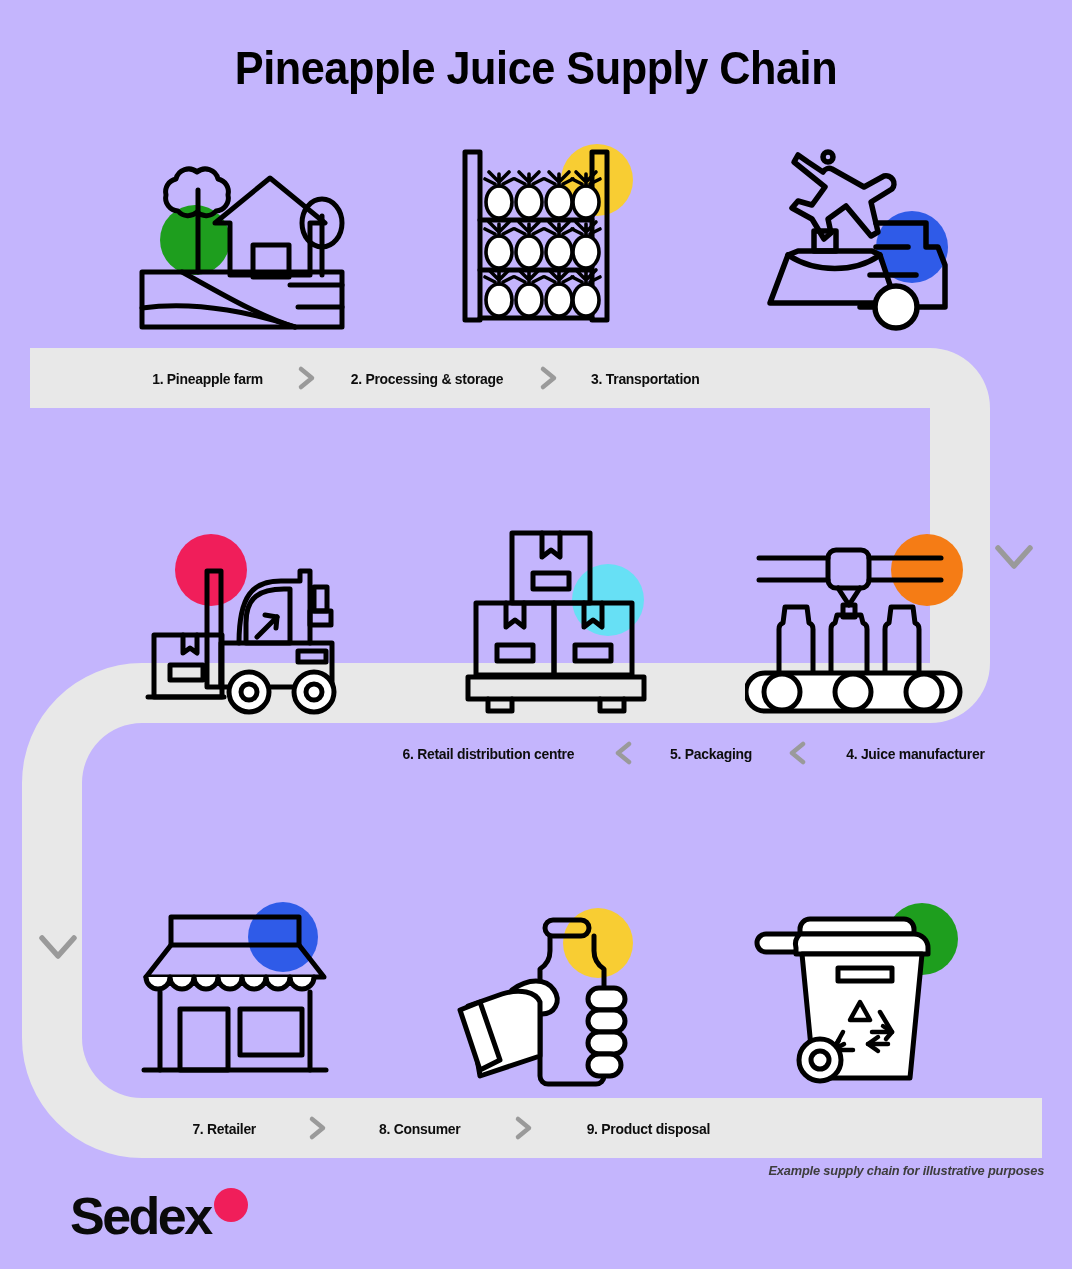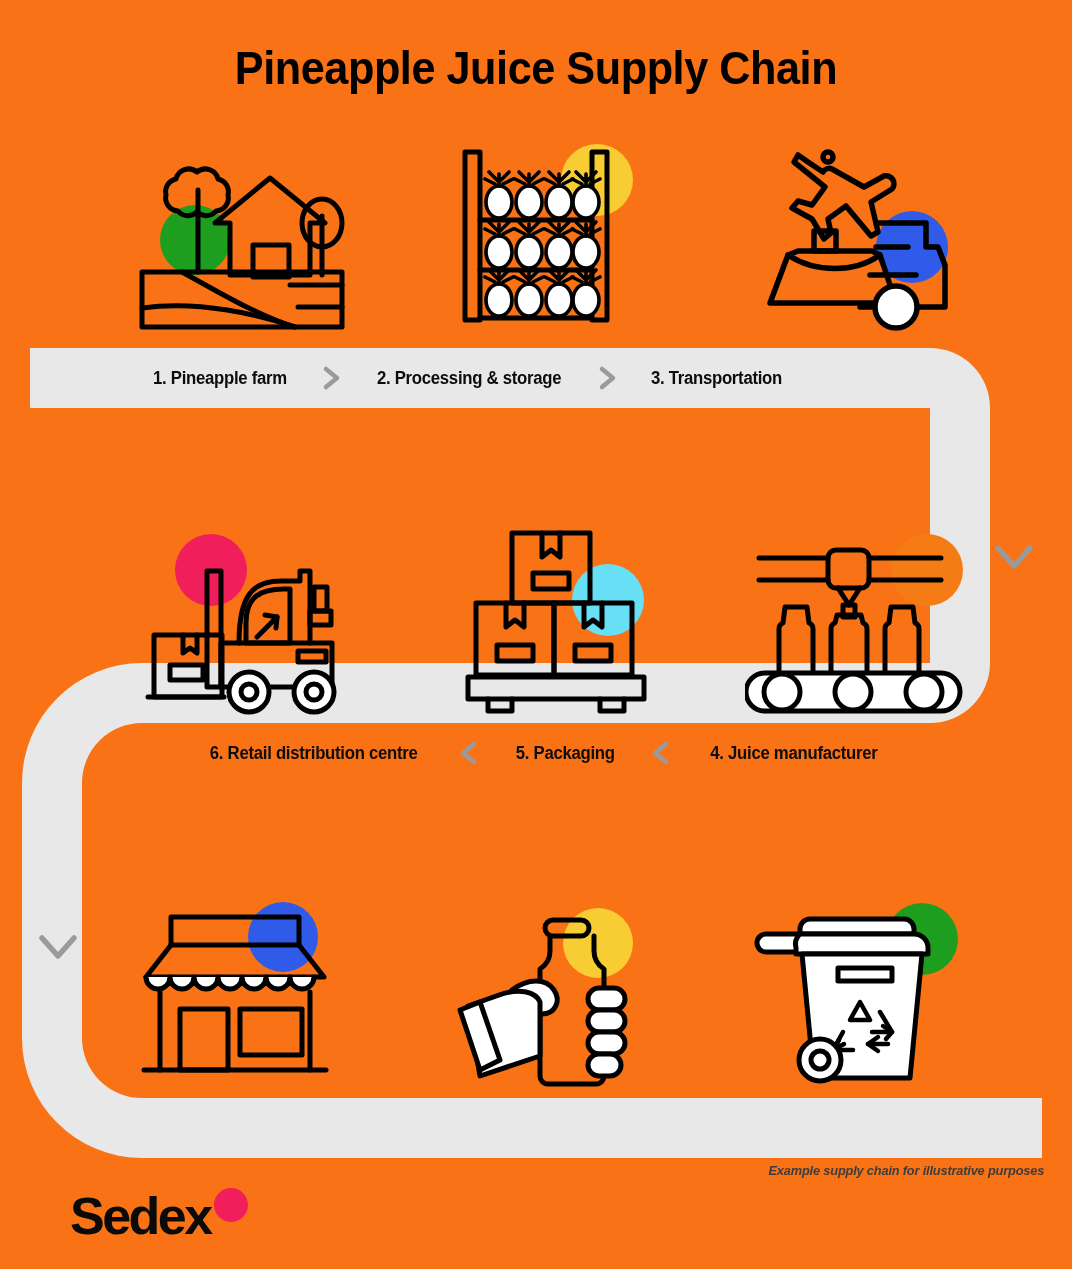--- a/index.html
+++ b/index.html
@@ -2,21 +2,21 @@
 <html><head>
 <meta charset="utf-8">
 <style>
   * { box-sizing: border-box; margin: 0; padding: 0; }
   html, body {
     width: 1072px; height: 1269px;
     background: #ffffff;
     font-family: "Liberation Sans", sans-serif;
     overflow: hidden;
   }
-  #page { position: relative; width: 1072px; height: 1269px; background: #f97316; }
+  #page { position: relative; width: 1072px; height: 1269px; background: #c4b5fd; }
 
   
   #title {
     position: absolute; top: 40px; left: 0; width: 1072px;
     text-align: center;
     font-size: 47px; font-weight: bold;
     letter-spacing: -0.5px;
     color: #000000;
     transform: scaleX(0.92);
     white-space: nowrap;
@@ -32,21 +32,21 @@
     width: 240px; height: 200px;
   }
   .icon-cell svg { position: absolute; left: 0; top: 0; width: 240px; height: 200px; }
 
   
   .band-text {
     position: absolute;
     height: 60px;
     display: flex;
     align-items: center;
-    font-size: 18px;
+    font-size: 15px;
     font-weight: bold;
     color: #0d0d0d;
     letter-spacing: -0.3px;
     white-space: nowrap;
   }
   .band-label { transform: scaleX(0.93); display: inline-block; }
   .chev { display: inline-block; width: 26px; height: 30px; }
 
   
   #caption {
@@ -303,21 +303,21 @@
         <path d="M140 166 L140 104 a6 6 0 0 1 4 -6 L146 82 L168 82 L170 98 a6 6 0 0 1 4 6 L174 166 Z"></path>
 
         <path d="M20 148 L196 148 a19 19 0 0 1 0 38 L20 186 a19 19 0 0 1 0 -38 Z" fill="#fff"></path>
         <circle cx="37" cy="167" r="18" fill="#fff"></circle>
         <circle cx="108" cy="167" r="18" fill="#fff"></circle>
         <circle cx="179" cy="167" r="18" fill="#fff"></circle>
       </g>
     </svg>
   </div>
 
-  <div class="band-text" style="left:82px; top:723px; width:908px; justify-content:center; padding-left:14px;">
+  <div class="band-text" style="left:82px; top:723px; width:908px; justify-content:flex-end; padding-left:14px;">
     <span class="band-label">6. Retail distribution centre</span>
     <span class="chev" style="margin:0 30px;">
       <svg width="26" height="30" viewBox="0 0 26 30">
           <polyline points="18,6 7,15 18,24" fill="none" stroke="#9A9A9A" stroke-width="4.5" stroke-linecap="round" stroke-linejoin="round"></polyline>
         </svg>
     </span>
     <span class="band-label">5. Packaging</span>
     <span class="chev" style="margin:0 30px;">
       <svg width="26" height="30" viewBox="0 0 26 30">
           <polyline points="18,6 7,15 18,24" fill="none" stroke="#9A9A9A" stroke-width="4.5" stroke-linecap="round" stroke-linejoin="round"></polyline>
@@ -388,20 +388,35 @@
           <path d="M136 152 L116 152"></path>
           <path d="M116 152 L126 145 M116 152 L126 159"></path>
         </g>
 
         <circle cx="68" cy="168" r="21" fill="#fff"></circle>
         <circle cx="68" cy="168" r="9" fill="#fff"></circle>
       </g>
     </svg>
   </div>
 
+  <div class="band-text" style="left:22px; top:1098px; width:1020px; justify-content:flex-start; padding-left:168px;">
+    <span class="band-label">7. Retailer</span>
+    <span class="chev" style="margin:0 46px;">
+      <svg width="26" height="30" viewBox="0 0 26 30">
+          <polyline points="8,6 19,15 8,24" fill="none" stroke="#9A9A9A" stroke-width="4.5" stroke-linecap="round" stroke-linejoin="round"></polyline>
+        </svg>
+    </span>
+    <span class="band-label">8. Consumer</span>
+    <span class="chev" style="margin:0 46px;">
+      <svg width="26" height="30" viewBox="0 0 26 30">
+          <polyline points="8,6 19,15 8,24" fill="none" stroke="#9A9A9A" stroke-width="4.5" stroke-linecap="round" stroke-linejoin="round"></polyline>
+        </svg>
+    </span>
+    <span class="band-label">9. Product disposal</span>
+  </div>
 
   <div id="caption">Example supply chain for illustrative purposes</div>
 
   <div id="logo">
     <svg width="200" height="62" viewBox="0 0 200 62">
       <circle cx="161" cy="17" r="17" fill="#F01E5A"></circle>
       <text x="0" y="46" font-family="'Liberation Sans', sans-serif" font-size="52" font-weight="bold" fill="#0A0A0A" letter-spacing="-2.5">Sedex</text>
     </svg>
   </div>
 

